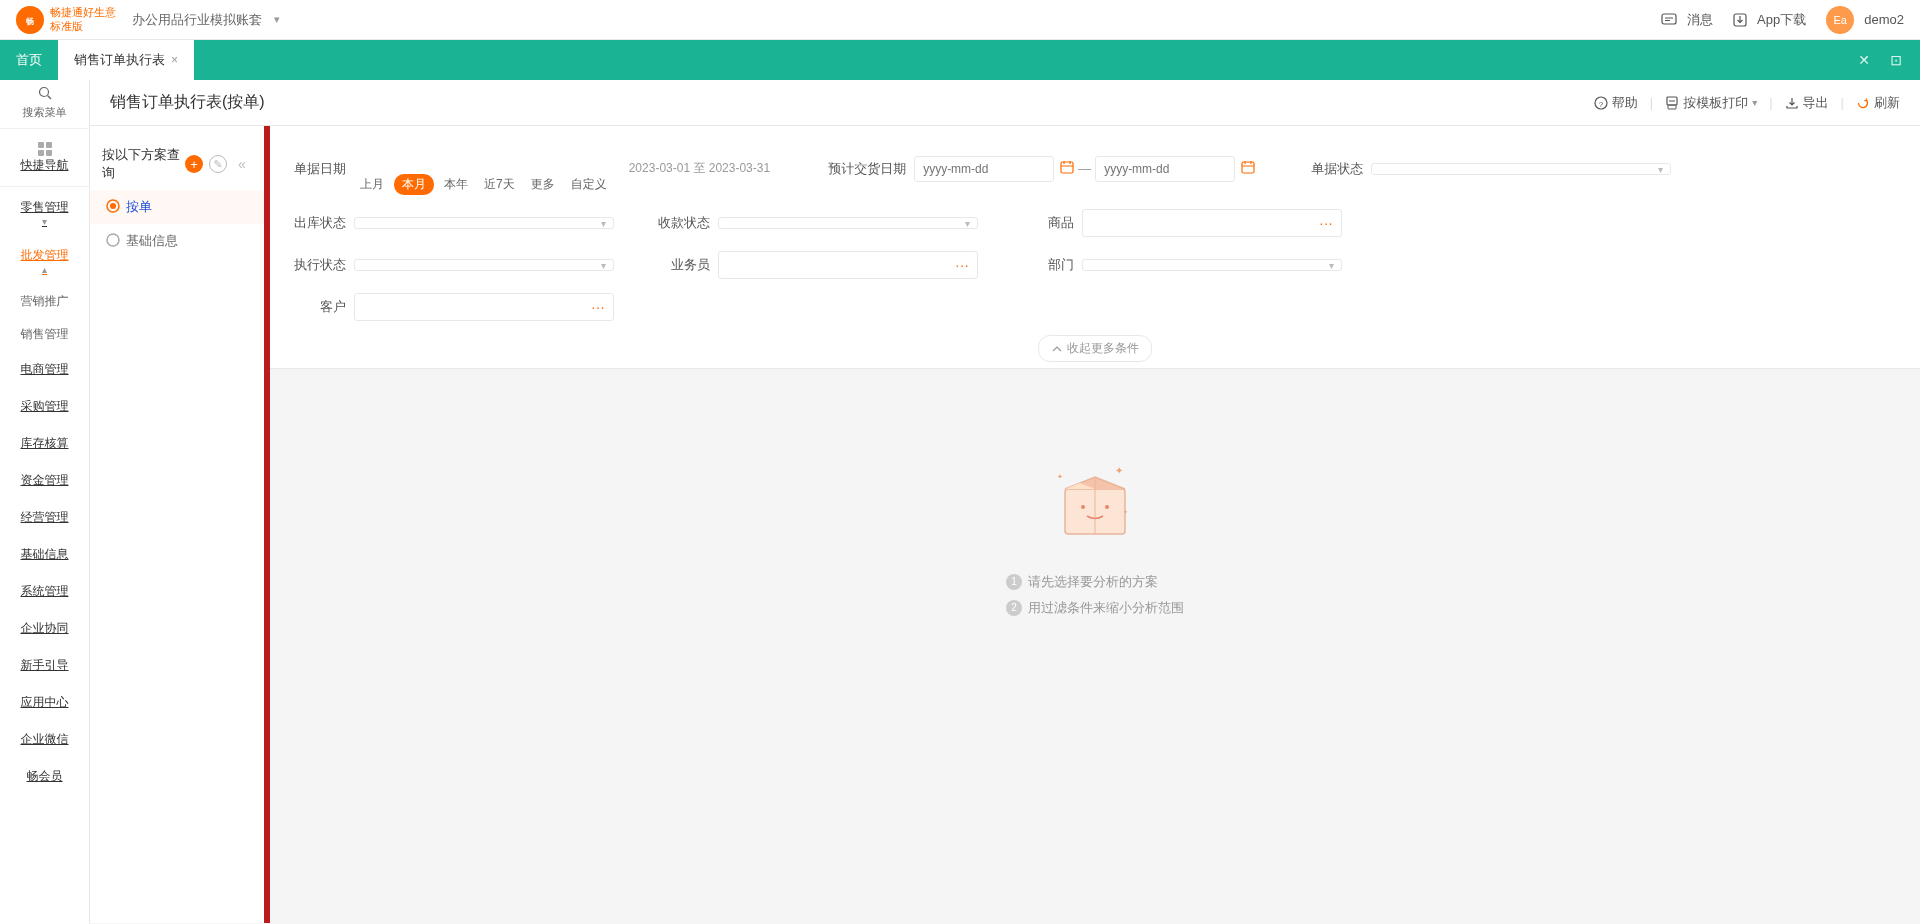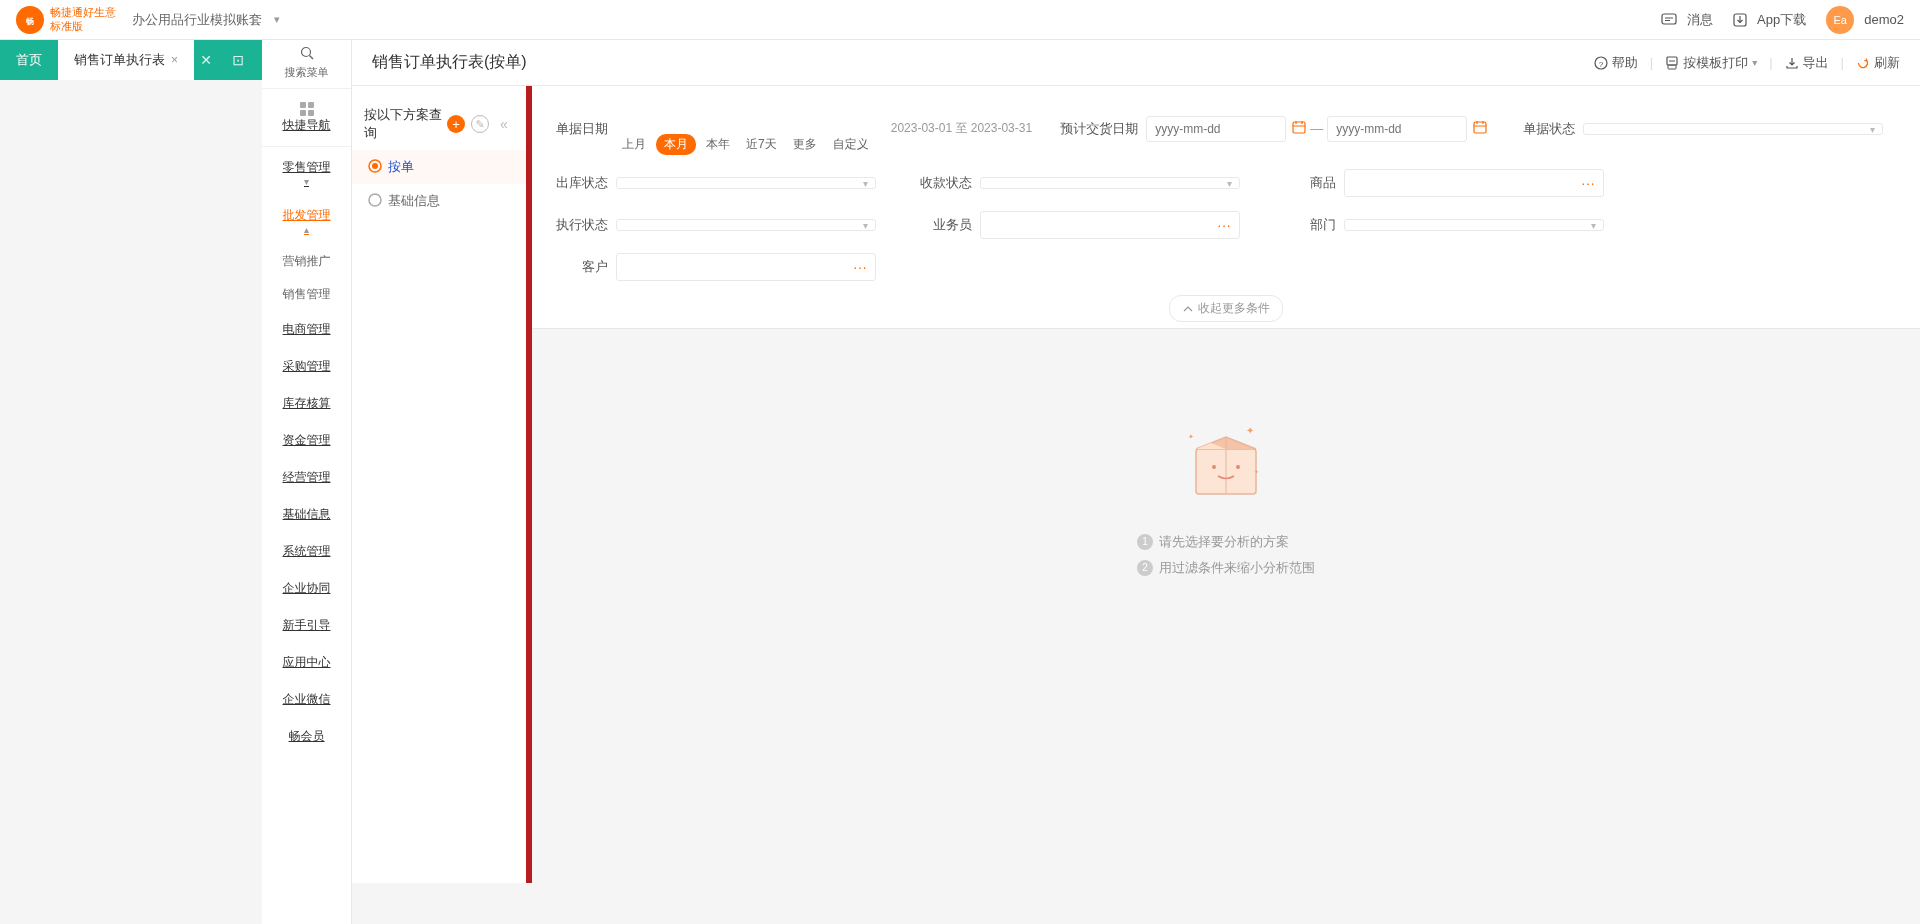--- a/index.html
+++ b/index.html
@@ -133,21 +133,21 @@
       </div>
       <div class="top-bar-action">
         <div class="user-avatar">
           <span>Ea</span>
         </div>
         <span>demo2</span>
       </div>
     </div>
   </div>
 
-  <div style="display:flex; flex-direction:row; flex:1; overflow:hidden;justify-content:center;">
+  <div style="display:flex; flex-direction:column; flex:1; overflow:hidden;justify-content:center;">
 
     <div class="nav-tabs">
       <div class="nav-tab nav-tab-home">
         <span>首页</span>
       </div>
       <div class="nav-tab active">
         <span>销售订单执行表</span>
         <span class="nav-tab-close">×</span>
       </div>
       <div class="nav-tab-actions">
@@ -277,35 +277,35 @@
               <span>基础信息</span>
             </div>
           </div>
 
           <div style="flex:1; display:flex; flex-direction:column;">
 
             <div style="background:#fff; border-bottom:1px solid #e8e8e8;">
               <div style="display:flex;">
                 <div style="flex:1; padding:16px 16px 0 16px;">
 
-                  <div style="display:flex; align-items:center; gap:8px; margin-bottom:14px; flex-wrap:wrap;">
+                  <div style="display:flex; align-items:center; gap:28px; margin-bottom:14px; flex-wrap:wrap;">
                     <div class="filter-item">
                       <span class="filter-label">单据日期</span>
                       <div class="date-quick-btns">
                         <span class="date-btn">上月</span>
                         <span class="date-btn active">本月</span>
                         <span class="date-btn">本年</span>
                         <span class="date-btn">近7天</span>
                         <span class="date-btn">更多</span>
                         <span class="date-btn">自定义</span>
                       </div>
                       <span class="date-range">2023-03-01 至 2023-03-31</span>
                     </div>
 
-                    <div class="filter-item" style="margin-left:20px;">
+                    <div class="filter-item" style="margin-left:30px;">
                       <span class="filter-label">预计交货日期</span>
                       <div style="display:flex;align-items:center;gap:4px;">
                         <input class="filter-date-input" readonly="" placeholder="yyyy-mm-dd" style="">
                         <span class="calendar-icon">
                           <svg width="14" height="14" viewBox="0 0 14 14" fill="none">
                               <rect x="1" y="2" width="12" height="11" rx="1.5" stroke="#ff6b00" stroke-width="1.2"></rect>
                               <line x1="4" y1="1" x2="4" y2="4" stroke="#ff6b00" stroke-width="1.2"></line>
                               <line x1="10" y1="1" x2="10" y2="4" stroke="#ff6b00" stroke-width="1.2"></line>
                               <line x1="1" y1="6" x2="13" y2="6" stroke="#ff6b00" stroke-width="1"></line>
                             </svg>

